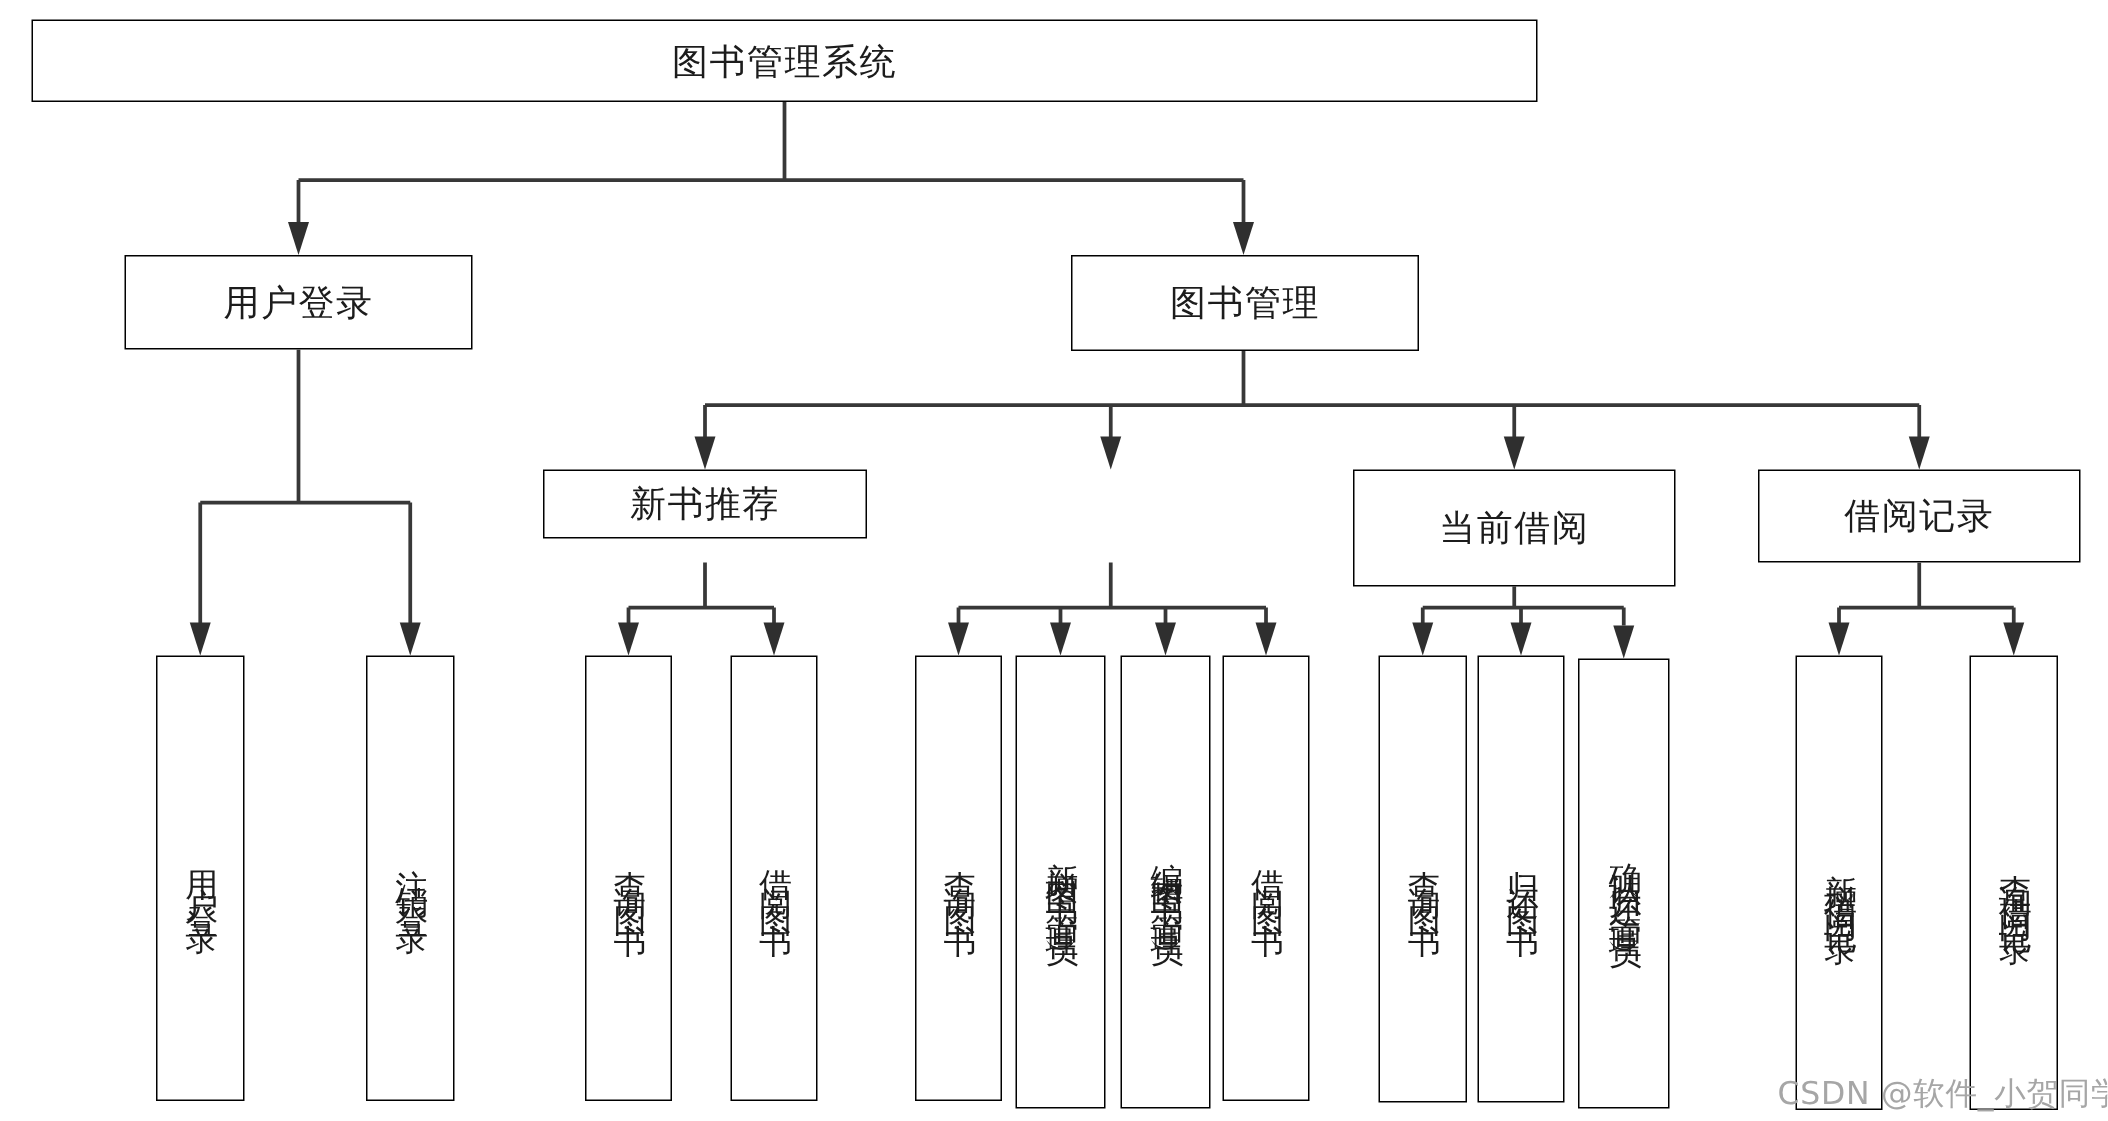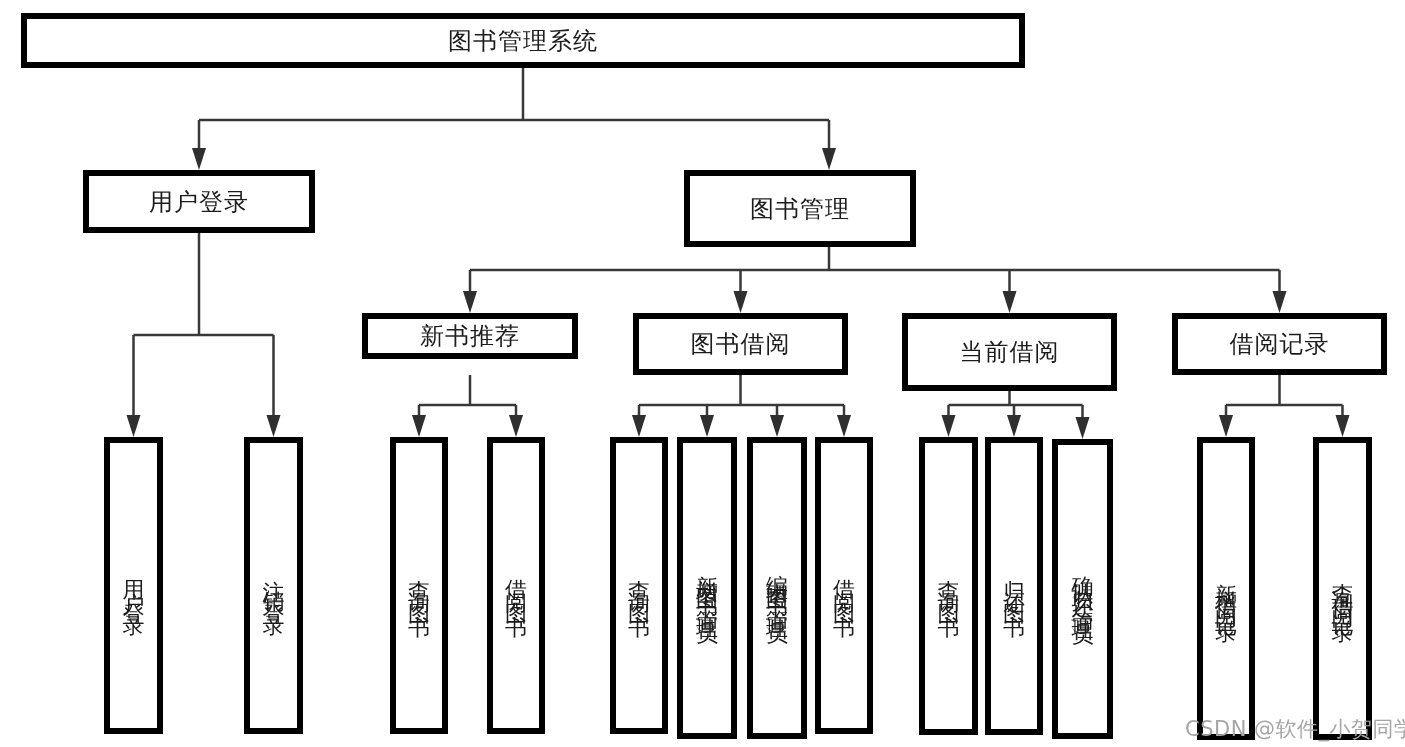--- a/index.html
+++ b/index.html
@@ -18,21 +18,21 @@
   .connectors {
     position: absolute;
     left: 0;
     top: 0;
     pointer-events: none;
   }
   .box {
     position: absolute;
     box-sizing: border-box;
     background: #ffffff;
-    border: 6px solid #000000;
+    border: 1px solid #000000;
     color: #1c1c1c;
     display: flex;
     align-items: center;
     justify-content: center;
     line-height: 1;
   }
   .hbox {
     font-size: 24px;
     letter-spacing: 1px;
   }
@@ -91,24 +91,23 @@
       <polygon points="1014,437 1007,415 1021,415"></polygon>
       <polygon points="1082.5,439 1075.5,417 1089.5,417"></polygon>
       <polygon points="1226,437 1219,415 1233,415"></polygon>
       <polygon points="1342.5,437 1335.5,415 1349.5,415"></polygon>
     </g>
   </svg>
 
   <div class="box hbox root-box" style="left:21px; top:13px; width:1004px; height:55px;">图书管理系统</div>
 
   <div class="box hbox" style="left:83px; top:170px; width:232px; height:63px;">用户登录</div>
-  <div class="box hbox" style="left:684px; top:170px; width:232px; height:77px;">图书管理</div>
+  <div class="box hbox" style="left:714px; top:170px; width:232px; height:64px;">图书管理</div>
 
   <div class="box hbox" style="left:362px; top:313px; width:216px; height:46px;">新书推荐</div>
-  <div class="box hbox" style="left:633px; top:313px; width:215px; height:62px;">图书借阅</div>
   <div class="box hbox" style="left:902px; top:313px; width:215px; height:78px;">当前借阅</div>
   <div class="box hbox" style="left:1172px; top:313px; width:215px; height:62px;">借阅记录</div>
 
   <div class="box vbox v4" style="left:104px; top:437px; width:59px; height:297px;">用户登录</div>
   <div class="box vbox v4" style="left:244px; top:437px; width:59px; height:297px;">注销登录</div>
 
   <div class="box vbox v4" style="left:390px; top:437px; width:58px; height:297px;">查询图书</div>
   <div class="box vbox v4" style="left:487px; top:437px; width:58px; height:297px;">借阅图书</div>
 
   <div class="box vbox v4" style="left:610px; top:437px; width:58px; height:297px;">查询图书</div>

